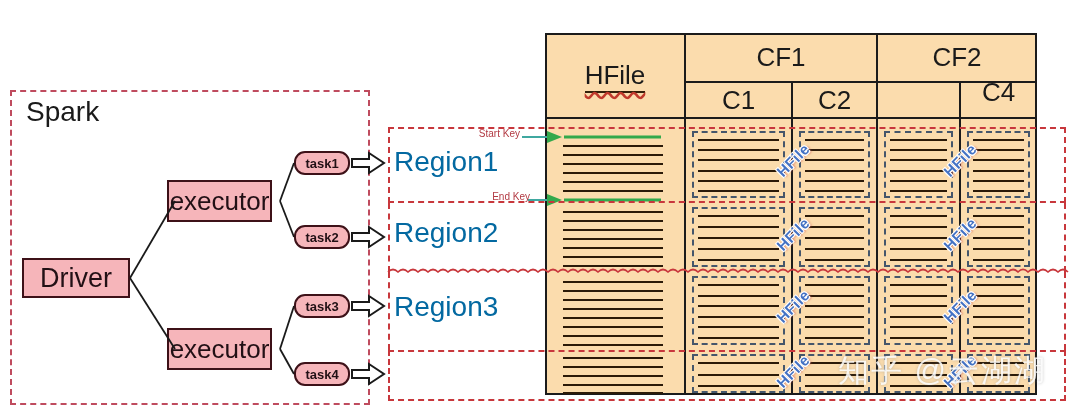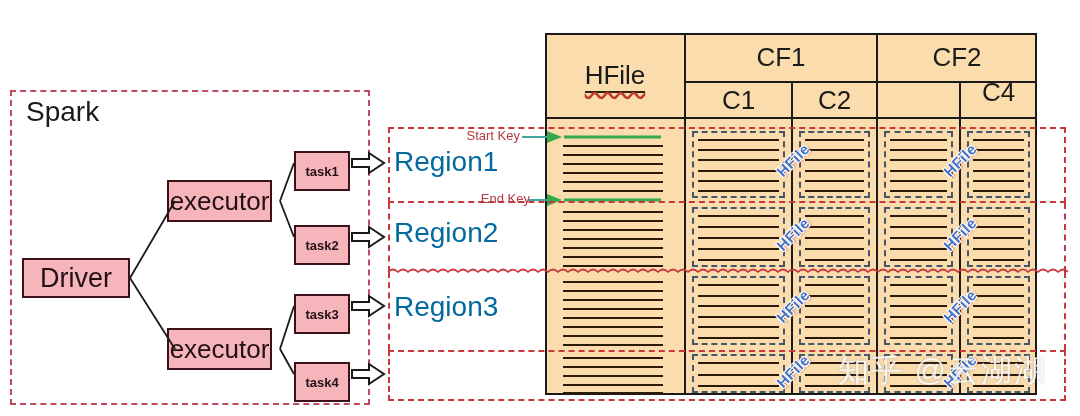--- a/index.html
+++ b/index.html
@@ -10,39 +10,39 @@
   .abs{position:absolute;}
   
   #spark-box{left:10px;top:90px;width:360px;height:315px;border:2px dashed #bf4b5e;box-sizing:border-box;}
   #spark-label{left:26px;top:96px;font-size:28px;color:#1a1a1a;}
   .node{
     position:absolute;background:#f6b5ba;border:2.5px solid #3d1118;box-sizing:border-box;
     display:flex;align-items:center;justify-content:center;color:#221015;
   }
   #driver-node{left:22px;top:258px;width:108px;height:40px;font-size:27px;}
   .executor-node{left:167px;width:105px;height:42px;font-size:26px;}
-  .task-node{left:294px;width:56px;height:40px;font-size:13px;font-weight:bold;}
+  .task-node{left:294px;width:56px;height:24px;font-size:13px;font-weight:bold;border-radius:11px;}
   
   .region-box{left:388px;width:678px;box-sizing:border-box;z-index:6;pointer-events:none;}
   .dashed-red{border:2px dashed #c8373c;}
   .region-label{position:absolute;left:394px;font-size:28px;color:#0369a1;z-index:7;}
   
   #hbase-table{left:545px;top:33px;width:492px;height:362px;background:#fbdcad;border:2px solid #1b1b1b;box-sizing:border-box;z-index:1;}
   .tline{position:absolute;background:#1b1b1b;z-index:2;}
   .hcell{position:absolute;display:flex;align-items:center;justify-content:center;font-size:26px;color:#1a1a1a;z-index:3;}
   .wavy-underline{text-decoration:underline;text-decoration-style:wavy;text-decoration-color:#c0392b;text-underline-offset:7px;}
   .solidline{border-bottom:2px solid #33200a;padding-bottom:1px;}
   .row-line{position:absolute;height:2px;background:#2b1a08;z-index:2;}
   .hfile-box{position:absolute;border:2px dashed #45566b;box-sizing:border-box;z-index:3;}
   .hfile-label{
     position:absolute;z-index:8;font-size:15px;font-weight:bold;color:#4472c4;
     transform:translate(-50%,-50%) rotate(-45deg);letter-spacing:.5px;pointer-events:none;
     text-shadow:-1px -1px 0 #fff,1px -1px 0 #fff,-1px 1px 0 #fff,1px 1px 0 #fff,2px 2px 2px rgba(205,80,70,.55);
   }
-  .key-label{position:absolute;font-size:13px;color:#b23a43;z-index:8;text-align:right;}
+  .key-label{position:absolute;font-size:10px;color:#b23a43;z-index:8;text-align:right;}
   #overlay-svg{position:absolute;left:0;top:0;z-index:5;pointer-events:none;}
   #watermark{
     left:838px;top:350px;font-size:31px;letter-spacing:2px;color:rgba(255,255,255,.85);
     z-index:9;text-shadow:0 0 3px rgba(130,130,130,.45);white-space:nowrap;
   }
 </style>
 </head>
 <body>
 
 <div id="stage">

